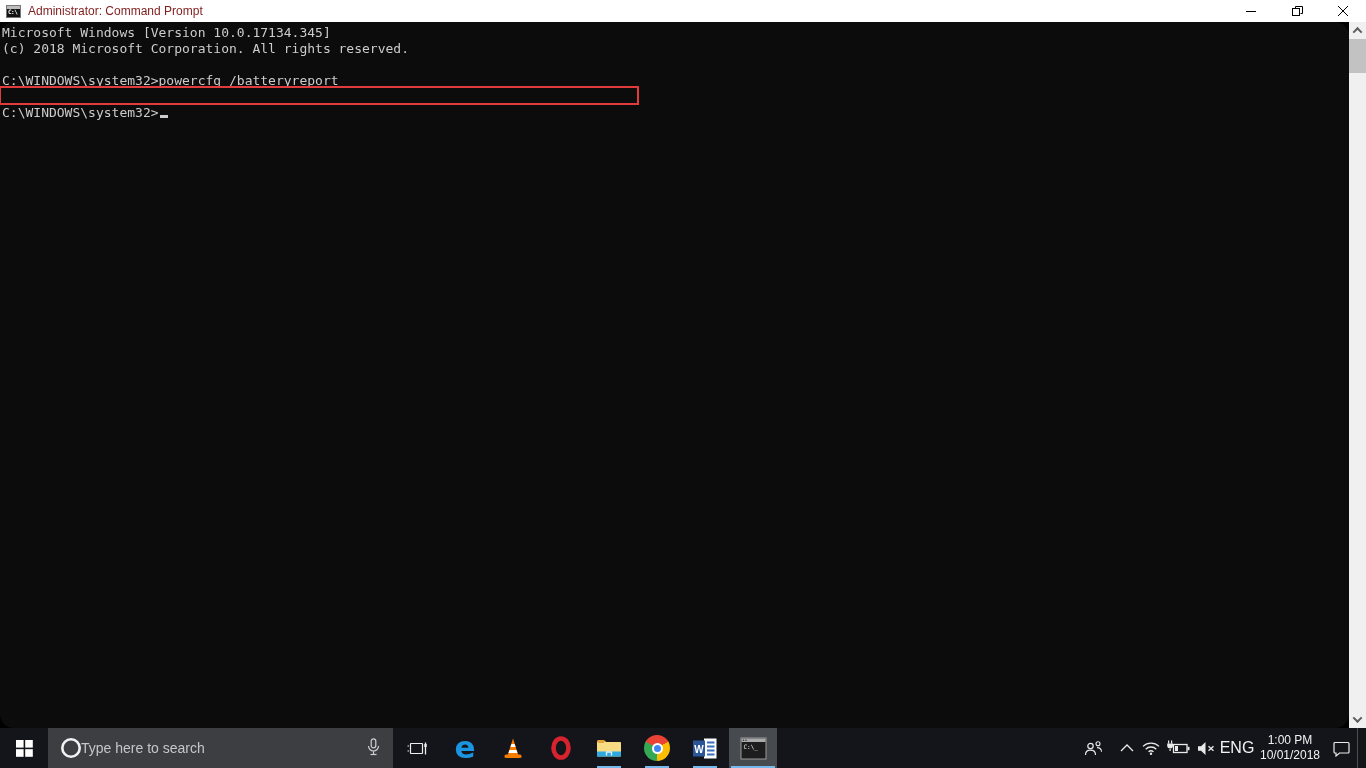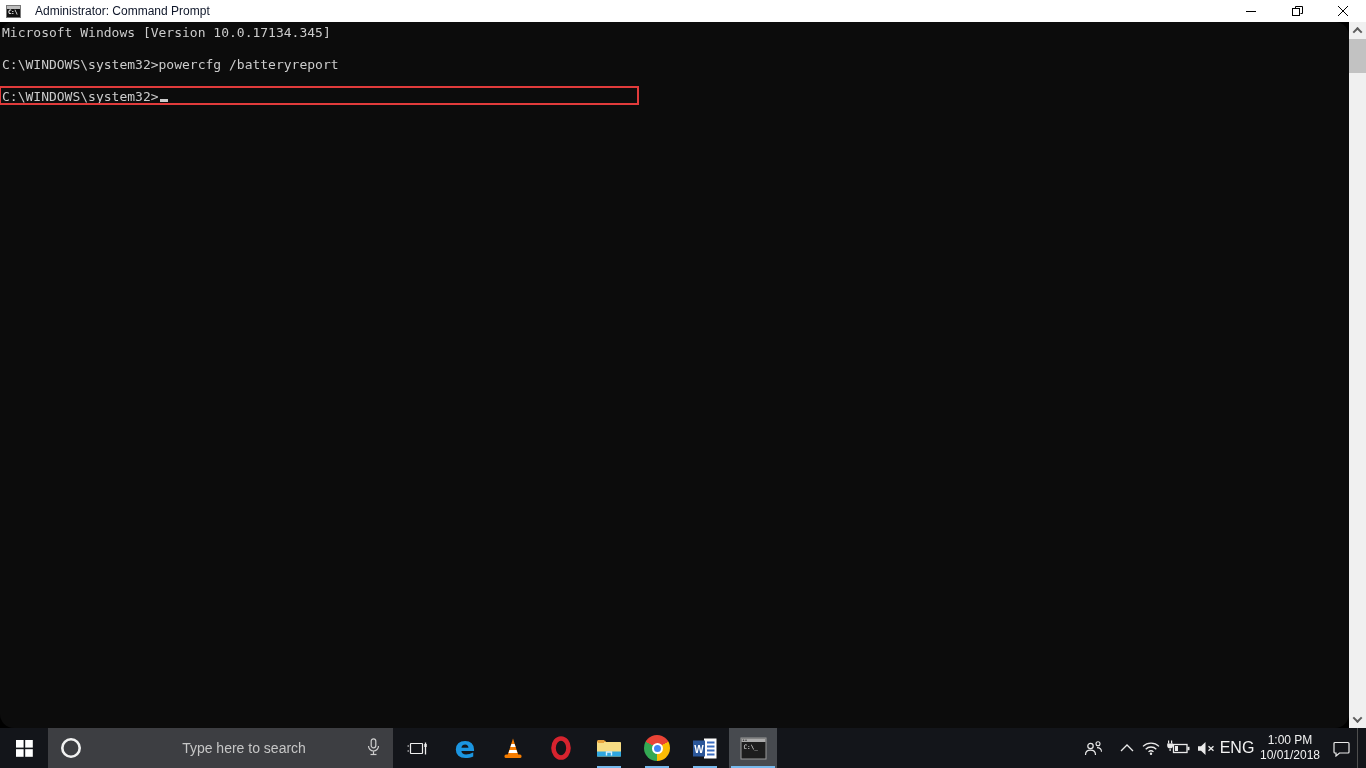--- a/index.html
+++ b/index.html
@@ -6,21 +6,21 @@
   html,body { width:1366px; height:768px; overflow:hidden; background:#000; }
   body { font-family:"Liberation Sans", sans-serif; position:relative; }
 
   
   .titlebar { position:absolute; top:0; left:0; width:1366px; height:22px; background:#ffffff;
               display:flex; align-items:center; z-index:5; }
   .titlebar-icon { width:15px; height:13px; margin-left:6px; position:relative;
                    background:#111; border:1px solid #777; }
   .titlebar-icon .bar { position:absolute; top:0; left:0; right:0; height:3px; background:#bdbdbd; }
   .titlebar-icon .txt { position:absolute; top:3px; left:1px; font:600 6px/1 "DejaVu Sans Mono",monospace; color:#fff; letter-spacing:-0.5px; }
-  .titlebar-title { margin-left:14px; font-size:12px; color:#0f172a; }
+  .titlebar-title { margin-left:7px; font-size:12px; color:#7f1d1d; }
   .titlebar-controls { margin-left:auto; display:flex; height:100%; }
   .ctrl { width:46px; height:100%; display:flex; align-items:center; justify-content:center; }
   .ctrl svg { display:block; }
 
   
   .terminal { position:absolute; top:22px; left:0; width:1349px; height:706px;
               background:#0c0c0c; color:#cccccc; cursor:text;
               font:13px/16px "DejaVu Sans Mono", monospace;
               padding:3px 0 0 2px;border-radius:14px; }
   .t-line { height:16px; white-space:pre; }
@@ -39,21 +39,21 @@
   .sb-thumb { position:absolute; left:0; top:17px; width:17px; height:34px; background:#c2c2c2; }
 
   
   .taskbar { position:absolute; bottom:0; left:0; width:1366px; height:40px; background:#13151a;
              display:flex; align-items:stretch; color:#eaeaea; z-index:6; }
   .tb-btn { display:flex; align-items:center; justify-content:center; position:relative; }
   .start-btn { width:48px; }
   .search-box { width:345px; position:relative; background:#3d3e42; }
   .search-box input { position:absolute; inset:0; width:100%; height:100%; background:transparent;
                       border:none; outline:none; color:#e0e0e0; font:14px "Liberation Sans",sans-serif;
-                      padding-left:47px;text-align:center; }
+                      padding-left:33px; }
   .search-box input::placeholder { color:#c6c6c6; opacity:1; }
   .search-ring { position:absolute; left:11px; top:8px; }
   .search-mic { position:absolute; right:13px; top:10px; }
   .taskview-btn { width:48px; }
 
   .apps { display:flex; }
   .app { width:48px; display:flex; align-items:center; justify-content:center; position:relative; }
   .app.running::after { content:""; position:absolute; left:12px; right:12px; bottom:0; height:2px; background:#76b9ed; }
   .app.active { background:#474a4f; }
   .app.active::after { left:2px; right:2px; }
@@ -103,20 +103,21 @@
     <div class="ctrl">
       <svg width="10" height="10">
           <path d="M0,0 L10,10 M10,0 L0,10" stroke="#000" stroke-width="1"></path>
         </svg>
     </div>
   </div>
 </div>
 
 <div class="terminal">
   <div class="t-line">Microsoft Windows [Version 10.0.17134.345]</div>
+  <div class="t-line">(c) 2018 Microsoft Corporation. All rights reserved.</div>
   <div class="t-line"></div>
   <div class="t-line">C:\WINDOWS\system32&gt;powercfg /batteryreport</div>
   <div class="t-line"></div>
   <div class="t-line"><span>C:\WINDOWS\system32&gt;</span><span class="cursor"></span></div>
   <div class="annotation-box"></div>
 </div>
 
 <div class="scrollbar">
   <div class="sb-btn sb-up">
       <div class="chev"></div>

